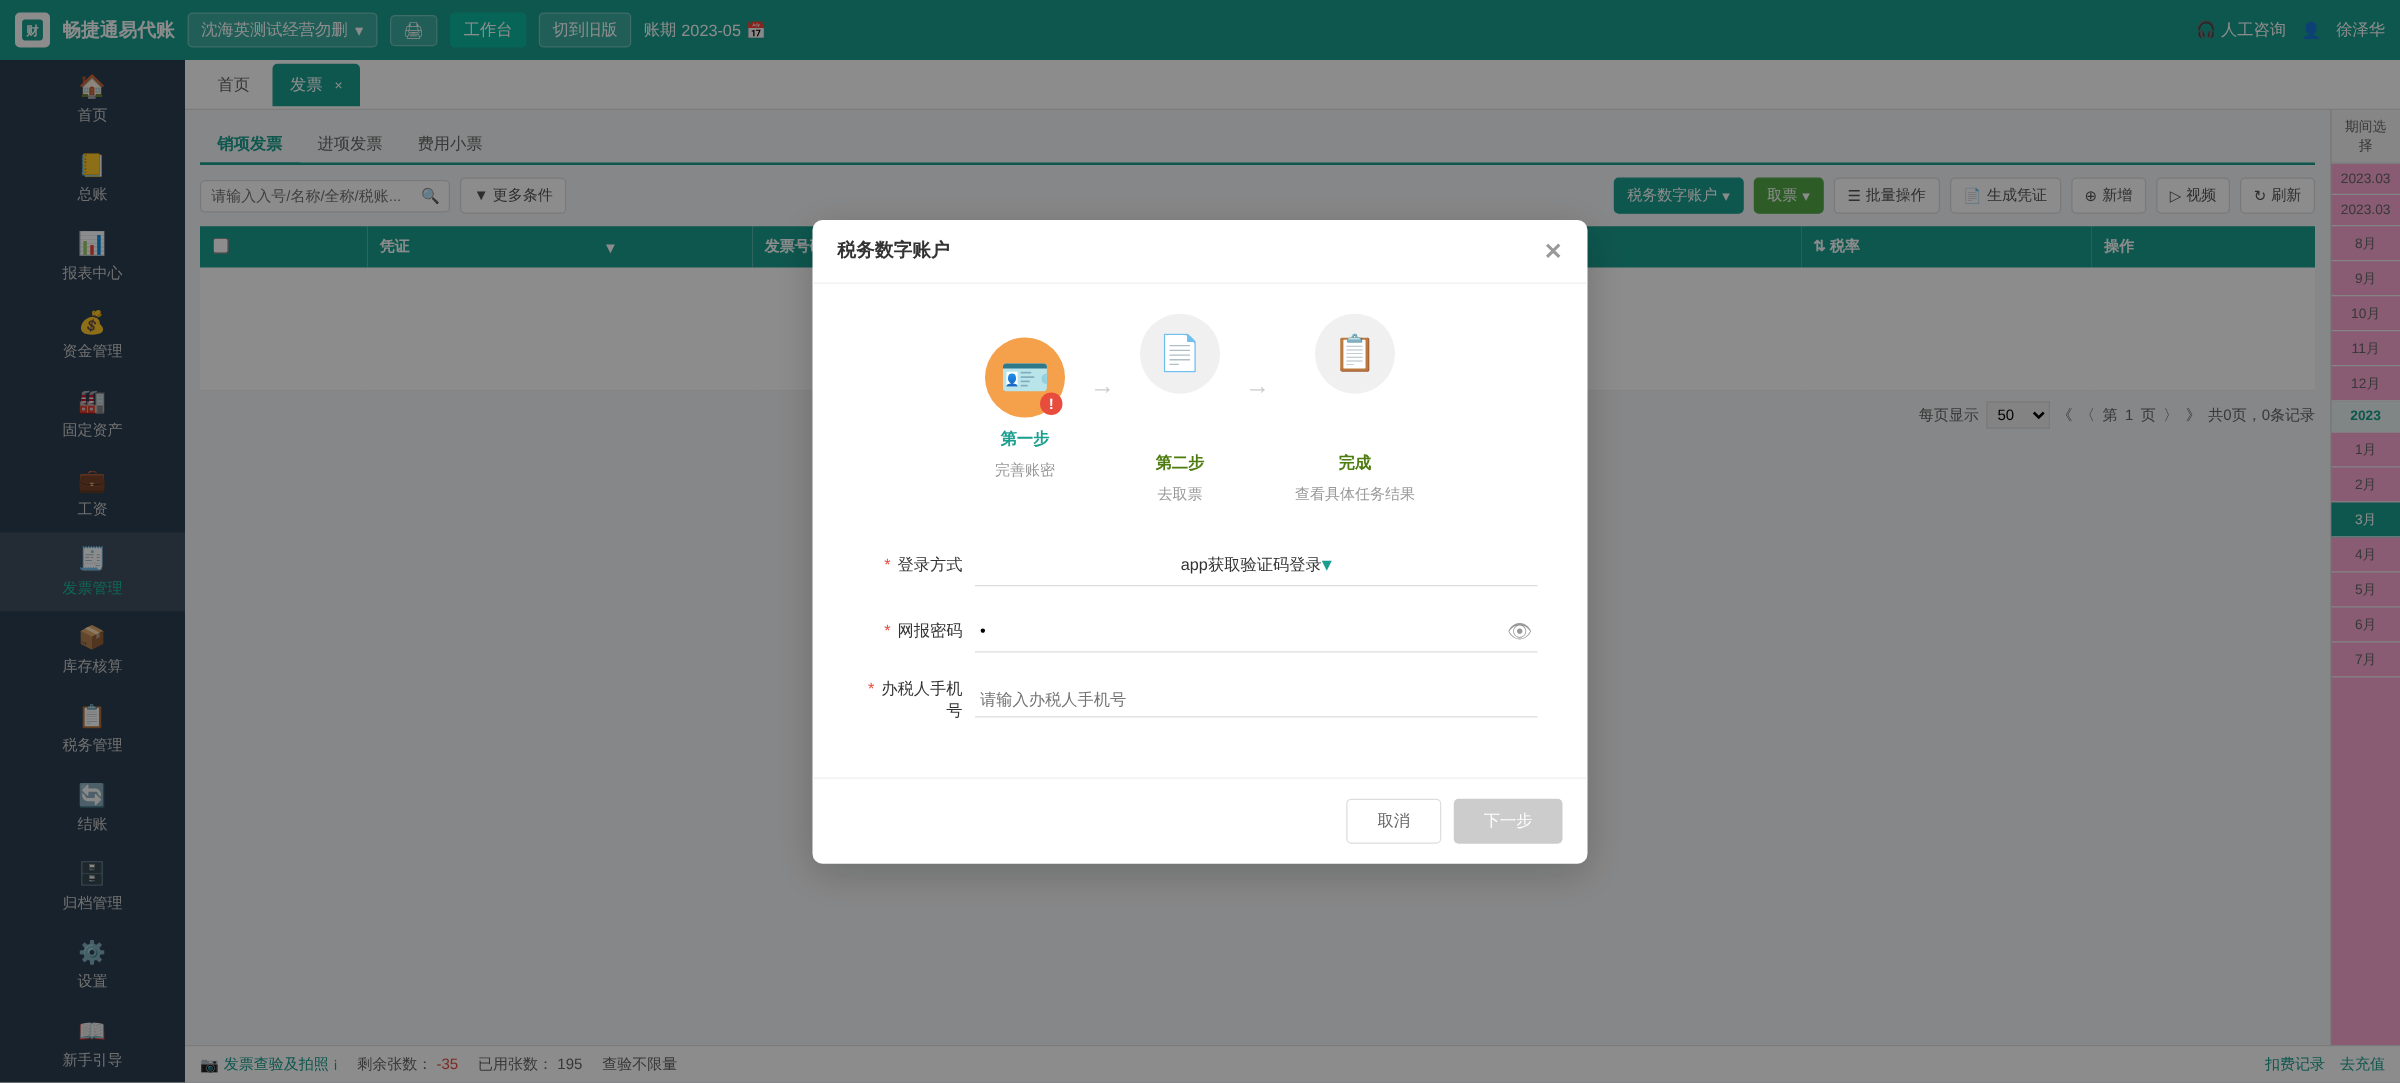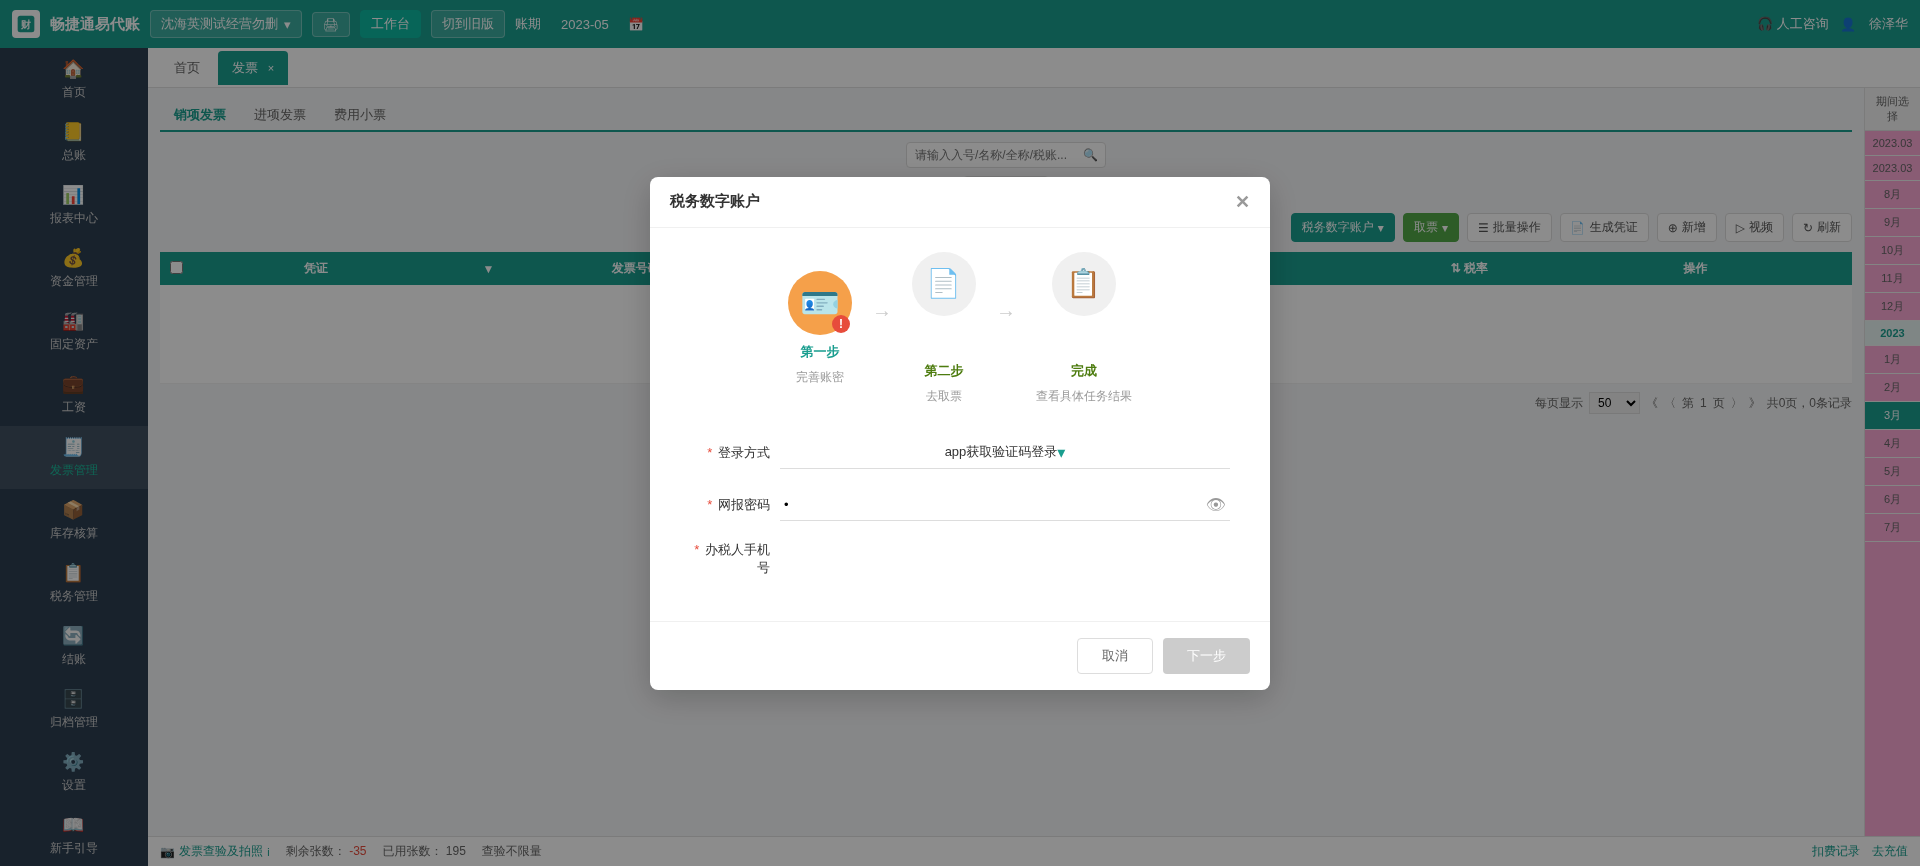--- a/index.html
+++ b/index.html
@@ -58,21 +58,21 @@
     }
     .header-btn.teal-solid {
       background: #0db8a0;
       border-color: #0db8a0;
     }
     .period-info {
       color: white;
       font-size: 13px;
       display: flex;
       align-items: center;
-      gap: 20px;
+      gap: 4px;
     }
     .header-right {
       margin-left: auto;
       display: flex;
       align-items: center;
       gap: 12px;
       color: white;
       font-size: 13px;
     }
 
@@ -174,21 +174,20 @@
       font-weight: bold;
     }
 
     
     .toolbar {
       display: flex;
       align-items: center;
       gap: 8px;
       margin-bottom: 10px;
       flex-wrap: wrap;
-      flex-direction: column;
     }
     .search-input {
       border: 1px solid #ddd;
       border-radius: 4px;
       padding: 5px 28px 5px 8px;
       font-size: 12px;
       color: #999;
       width: 200px;
       outline: none;
     }
@@ -785,20 +784,21 @@
           <input type="password" class="" value="a" style="flex: 1 1 0%; border: none; outline: none; font-size: 13px; background: transparent;">
           <span class="eye-icon">👁</span>
         </div>
       </div>
 
       <div class="form-row">
         <div class="form-label">
           <span class="required">*</span>
           <span>办税人手机号</span>
         </div>
+        <input class="form-control" type="text" placeholder="请输入办税人手机号" style="">
       </div>
 
     </div>
 
     <div class="modal-footer">
       <button class="btn-cancel">取消</button>
       <button class="btn-primary">下一步</button>
     </div>
   </div>
 </div>

